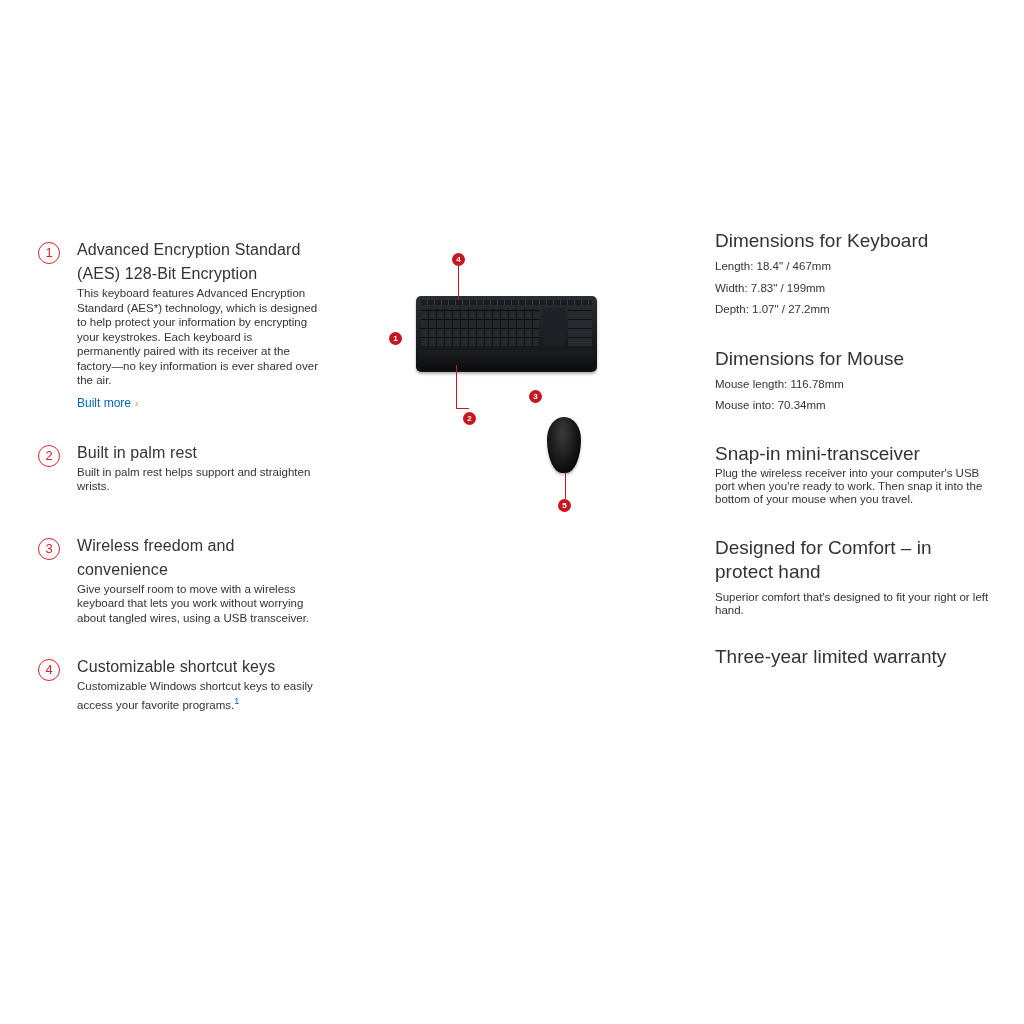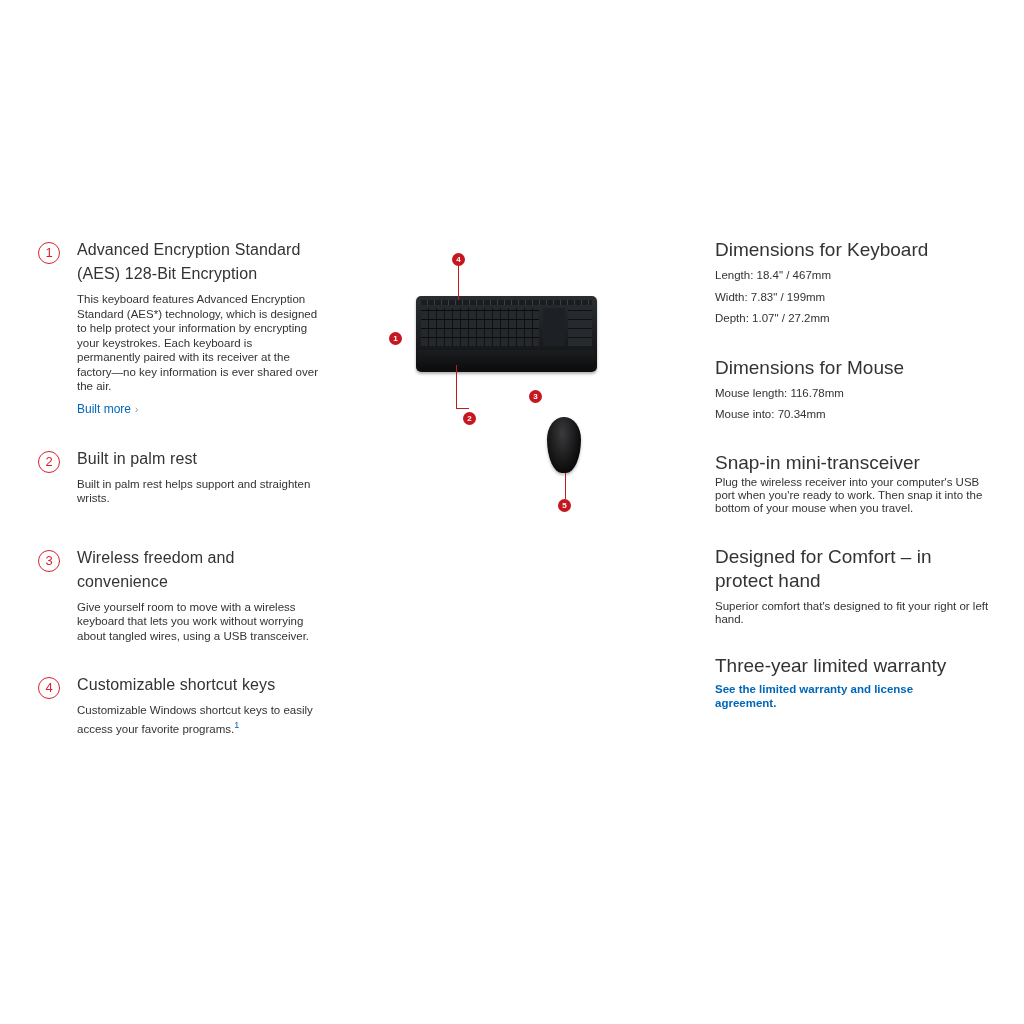--- a/index.html
+++ b/index.html
@@ -3,26 +3,26 @@
 <meta charset="utf-8">
 <style>
   html, body { margin:0; padding:0; background:#fff; }
   body { width:1024px; height:1024px; position:relative; overflow:hidden;
          font-family:"Liberation Sans", "DejaVu Sans", sans-serif; color:#333; }
   .col-left { position:absolute; left:38px; top:238px; width:280px; }
   .feature { position:relative; padding-left:39px; }
   .num { position:absolute; left:0; top:4px; width:20px; height:20px; border:1.3px solid #d9232e;
          border-radius:50%; color:#d9232e; font-size:13px; line-height:20px; text-align:center; }
   .ftitle { font-size:16px; line-height:24px; color:#333; font-weight:300; letter-spacing:0.1px; }
-  .fbody { font-size:11.5px; line-height:14.5px; color:#333; margin-top:6px; }
+  .fbody { font-size:11.5px; line-height:14.5px; color:#333; }
   .link { color:#0067b8; font-size:12px; display:inline-block; margin-top:8px; cursor:pointer; }
   .chev { color:#999; font-size:10px; margin-left:4px; }
   sup.fn { color:#0067b8; font-size:9px; }
 
-  .col-right { position:absolute; left:715px; top:238px; width:275px; }
+  .col-right { position:absolute; left:715px; top:229px; width:275px; }
   .spec { margin-bottom:2px; }
   .stitle { font-size:19px; line-height:24px; color:#333; font-weight:300; }
   .sline { font-size:11.5px; line-height:13px; color:#333; }
   .warranty-link { color:#0067b8; font-size:11.5px; line-height:14.5px; font-weight:bold; cursor:pointer; }
 
   .dot { position:absolute; width:13px; height:13px; border-radius:50%; background:#c6161f;
          color:#fff; font-size:8px; line-height:13px; text-align:center; font-weight:bold; }
   .leader { position:absolute; background:#c6161f; }
 </style>
 </head>
@@ -95,15 +95,14 @@
   <div class="spec" style="margin-bottom:30px">
     <div class="stitle" style="margin-bottom:1px">Snap-in mini-transceiver</div>
     <div class="sline">Plug the wireless receiver into your computer's USB port when you're ready to work. Then snap it into the bottom of your mouse when you travel.</div>
   </div>
   <div class="spec" style="margin-bottom:28px">
     <div class="stitle" style="margin-bottom:7px">Designed for Comfort – in protect hand</div>
     <div class="sline">Superior comfort that's designed to fit your right or left hand.</div>
   </div>
   <div class="spec">
     <div class="stitle" style="margin-bottom:4px">Three-year limited warranty</div>
-    <a class="warranty-link" style="display:block;width:220px">See the limited warranty and license agreement.</a>
   </div>
 </div>
 
 </body></html>

